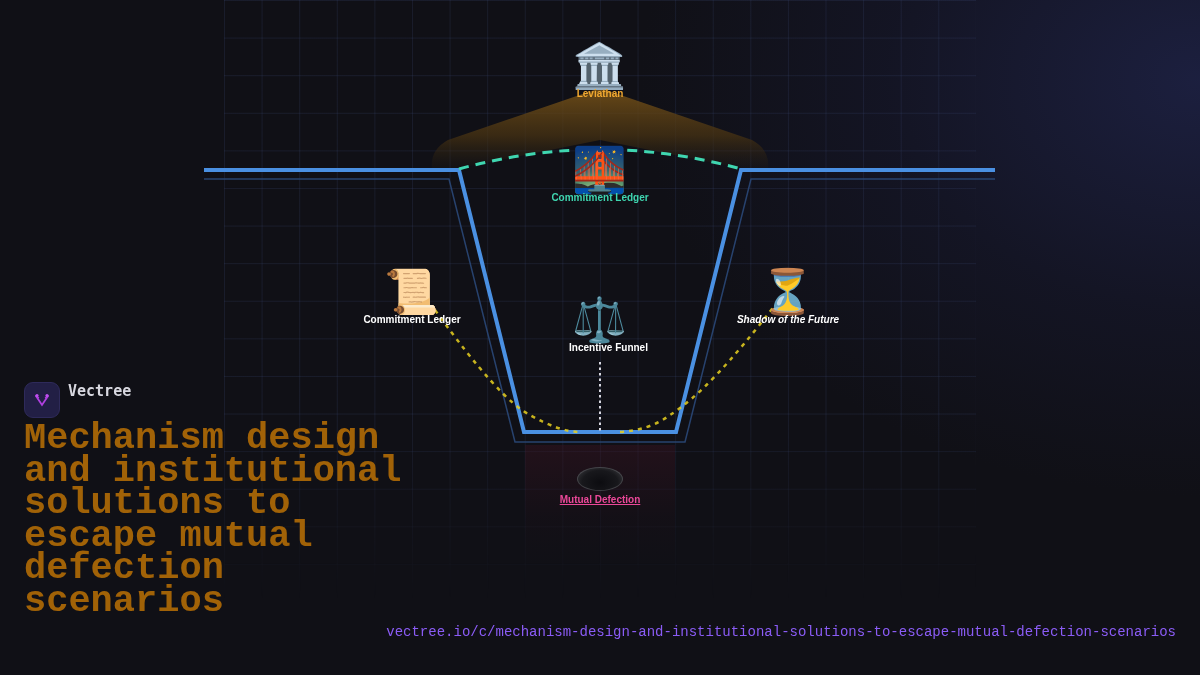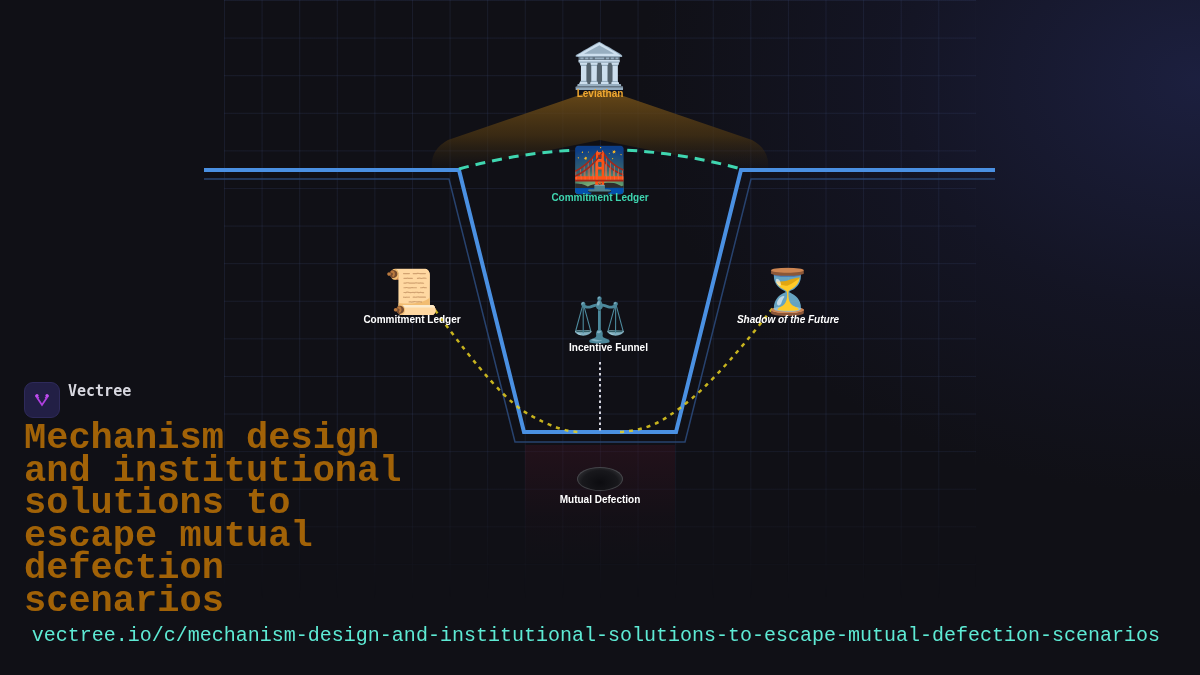--- a/index.html
+++ b/index.html
@@ -40,22 +40,22 @@
     width:34px; height:34px; border-radius:9px; background:#221f45;
     border:1px solid #2e2a5a; display:flex; align-items:center; justify-content:center;
   }
   .brand-name { font-family:"DejaVu Sans Mono", monospace; font-size:15px; font-weight:bold; color:#d8d8e0; }
   .title {
     position:absolute; left:24px; top:422px; width:380px;
     font-family:"Liberation Mono", "DejaVu Sans Mono", monospace; font-weight:bold;
     font-size:37px; line-height:32.5px; color:#a16207; margin:0;
   }
   .url {
-    position:absolute; right:40px; top:624px;
-    font-family:"Liberation Mono", "DejaVu Sans Mono", monospace; font-size:20px; color:#5eead4;
+    position:absolute; right:24px; top:624px;
+    font-family:"Liberation Mono", "DejaVu Sans Mono", monospace; font-size:14px; color:#8b5cf6;
   }
 </style>
 </head>
 <body>
 
 <div class="bg-glow"></div>
 <div class="grid"></div>
 
 <div class="defect-box"></div>
 
@@ -102,21 +102,21 @@
   <span class="label" style="color:#ffffff;padding-left:17px;">Incentive Funnel</span>
 </div>
 
 <div class="node" style="left:788px; top:268px;">
   <span class="emoji">⏳</span>
   <span class="label" style="color:#ffffff;font-style:italic;">Shadow of the Future</span>
 </div>
 
 <div class="hole"></div>
 <div class="node" style="left:600px; top:496px;">
-  <span class="label" style="color:#ffffff;">Mutual Defection</span>
+  <span class="label" style="color:#ec4899;text-decoration:underline;">Mutual Defection</span>
 </div>
 
 <div class="brand">
   <div class="brand-logo">
     <svg width="18" height="18" viewBox="0 0 18 18">
       <path d="M3 5 L9 14 L15 5" fill="none" stroke="#b040e0" stroke-width="1.8" stroke-linecap="round"></path>
       <path d="M3 5 L6 7 M15 5 L12 7" fill="none" stroke="#b040e0" stroke-width="1.4"></path>
       <circle cx="4" cy="4.5" r="1.6" fill="#c050f0"></circle>
       <circle cx="14" cy="4.5" r="1.6" fill="#c050f0"></circle>
     </svg>

